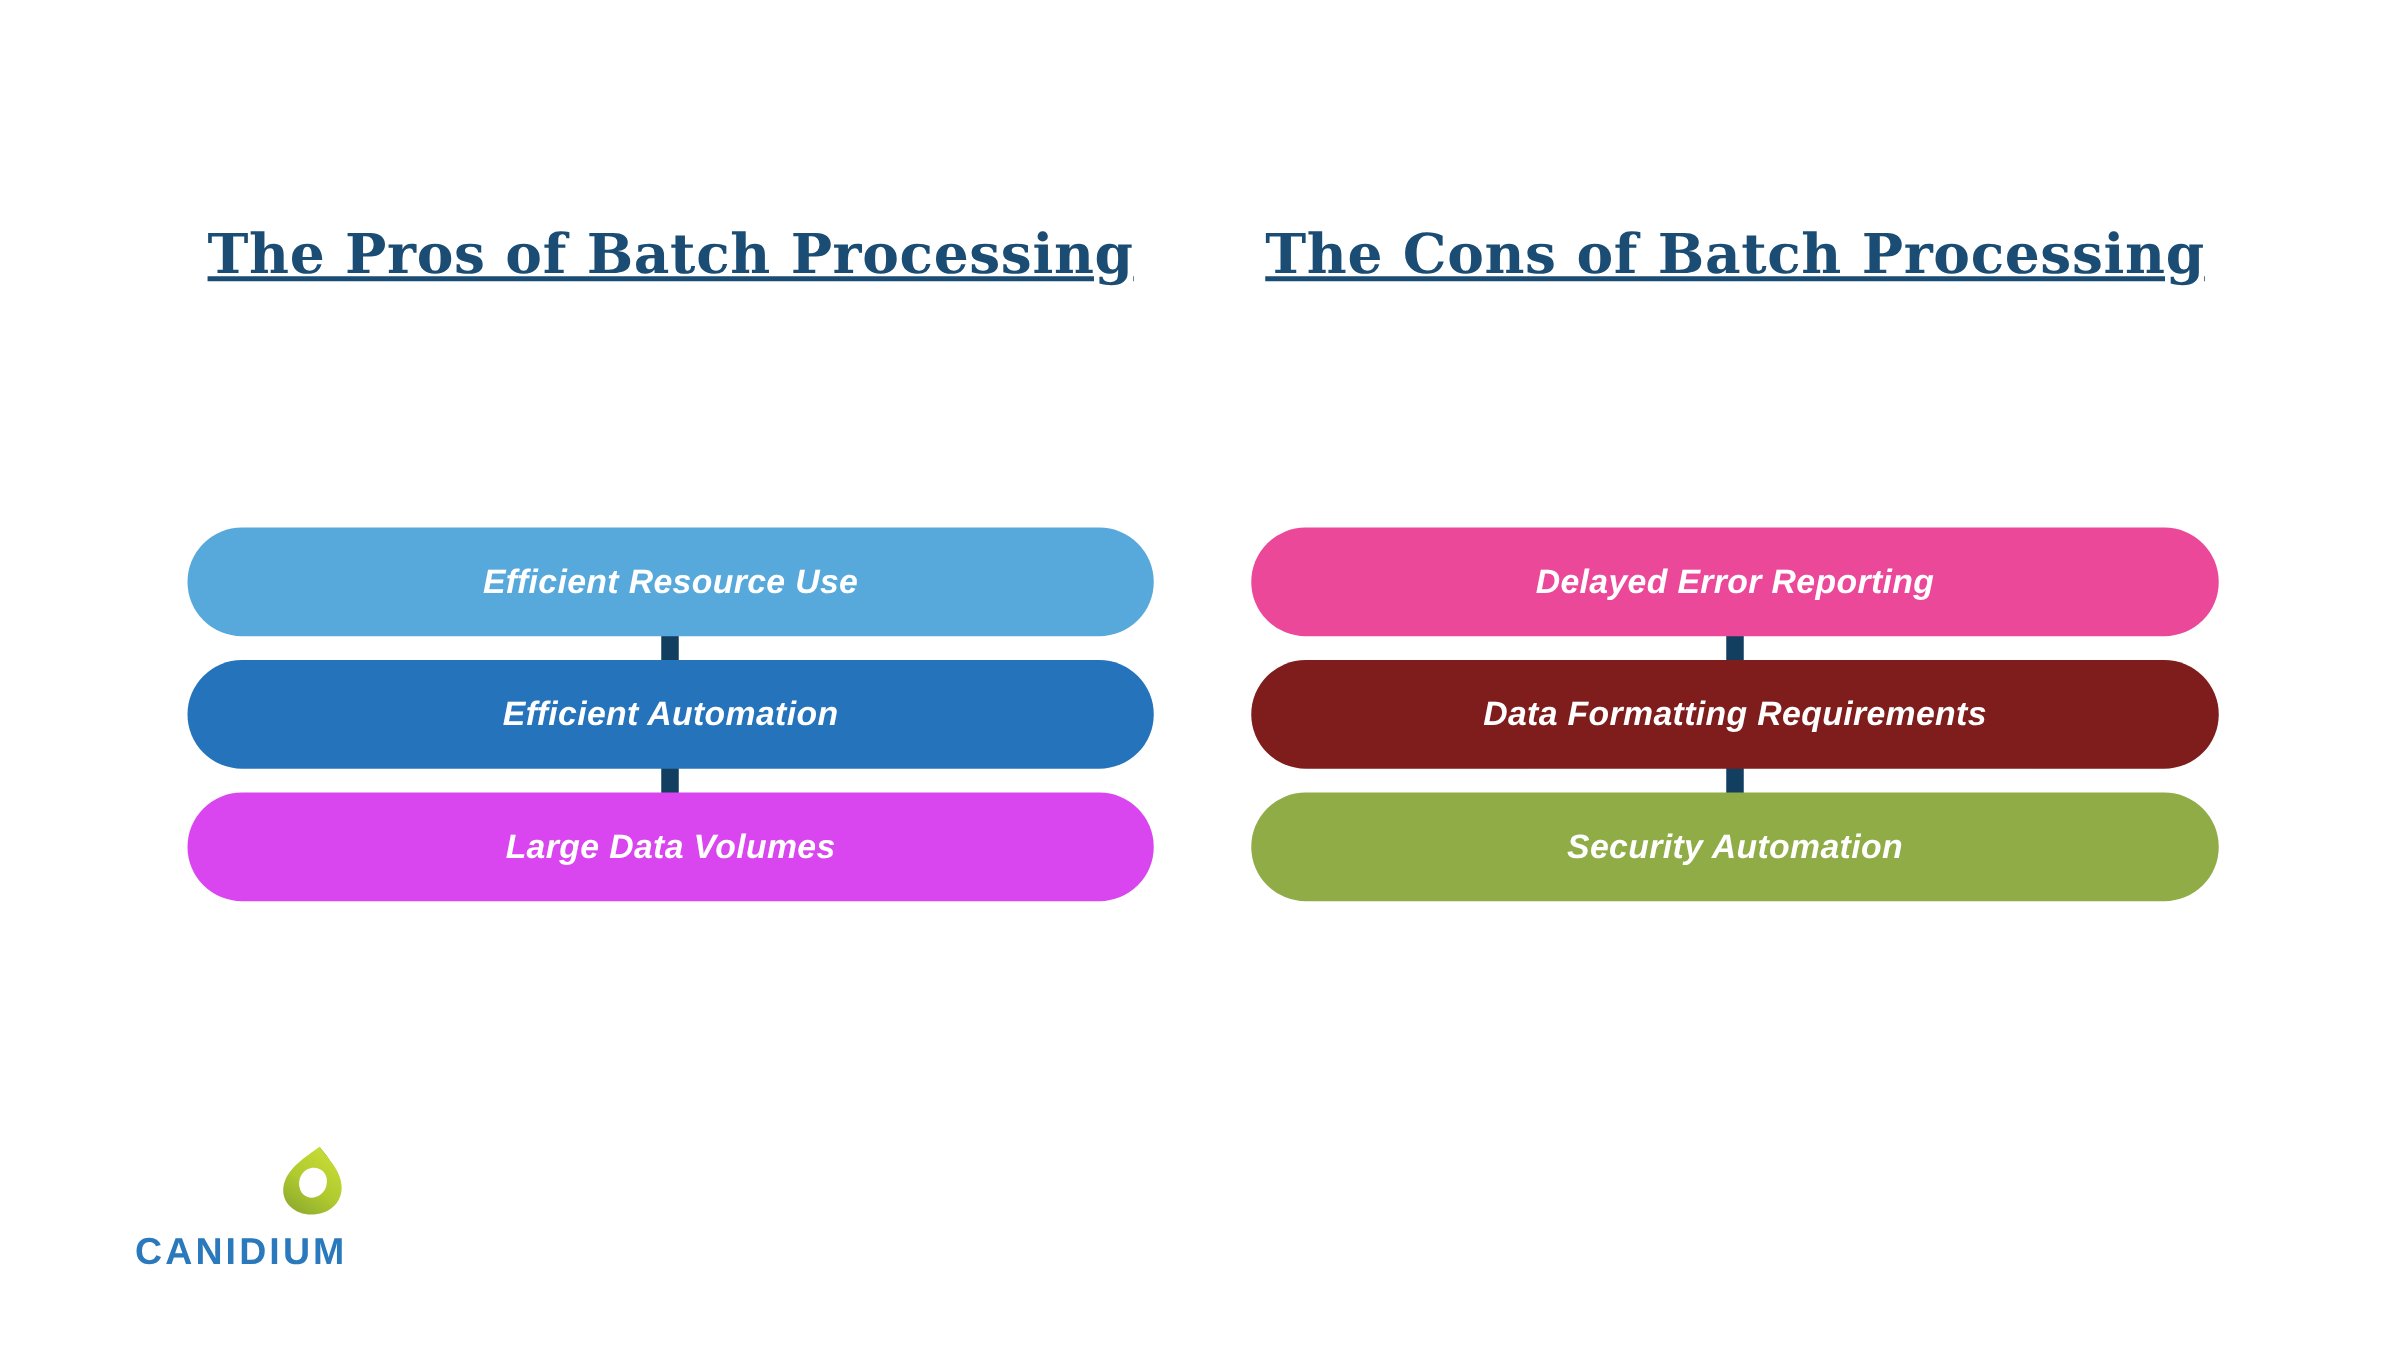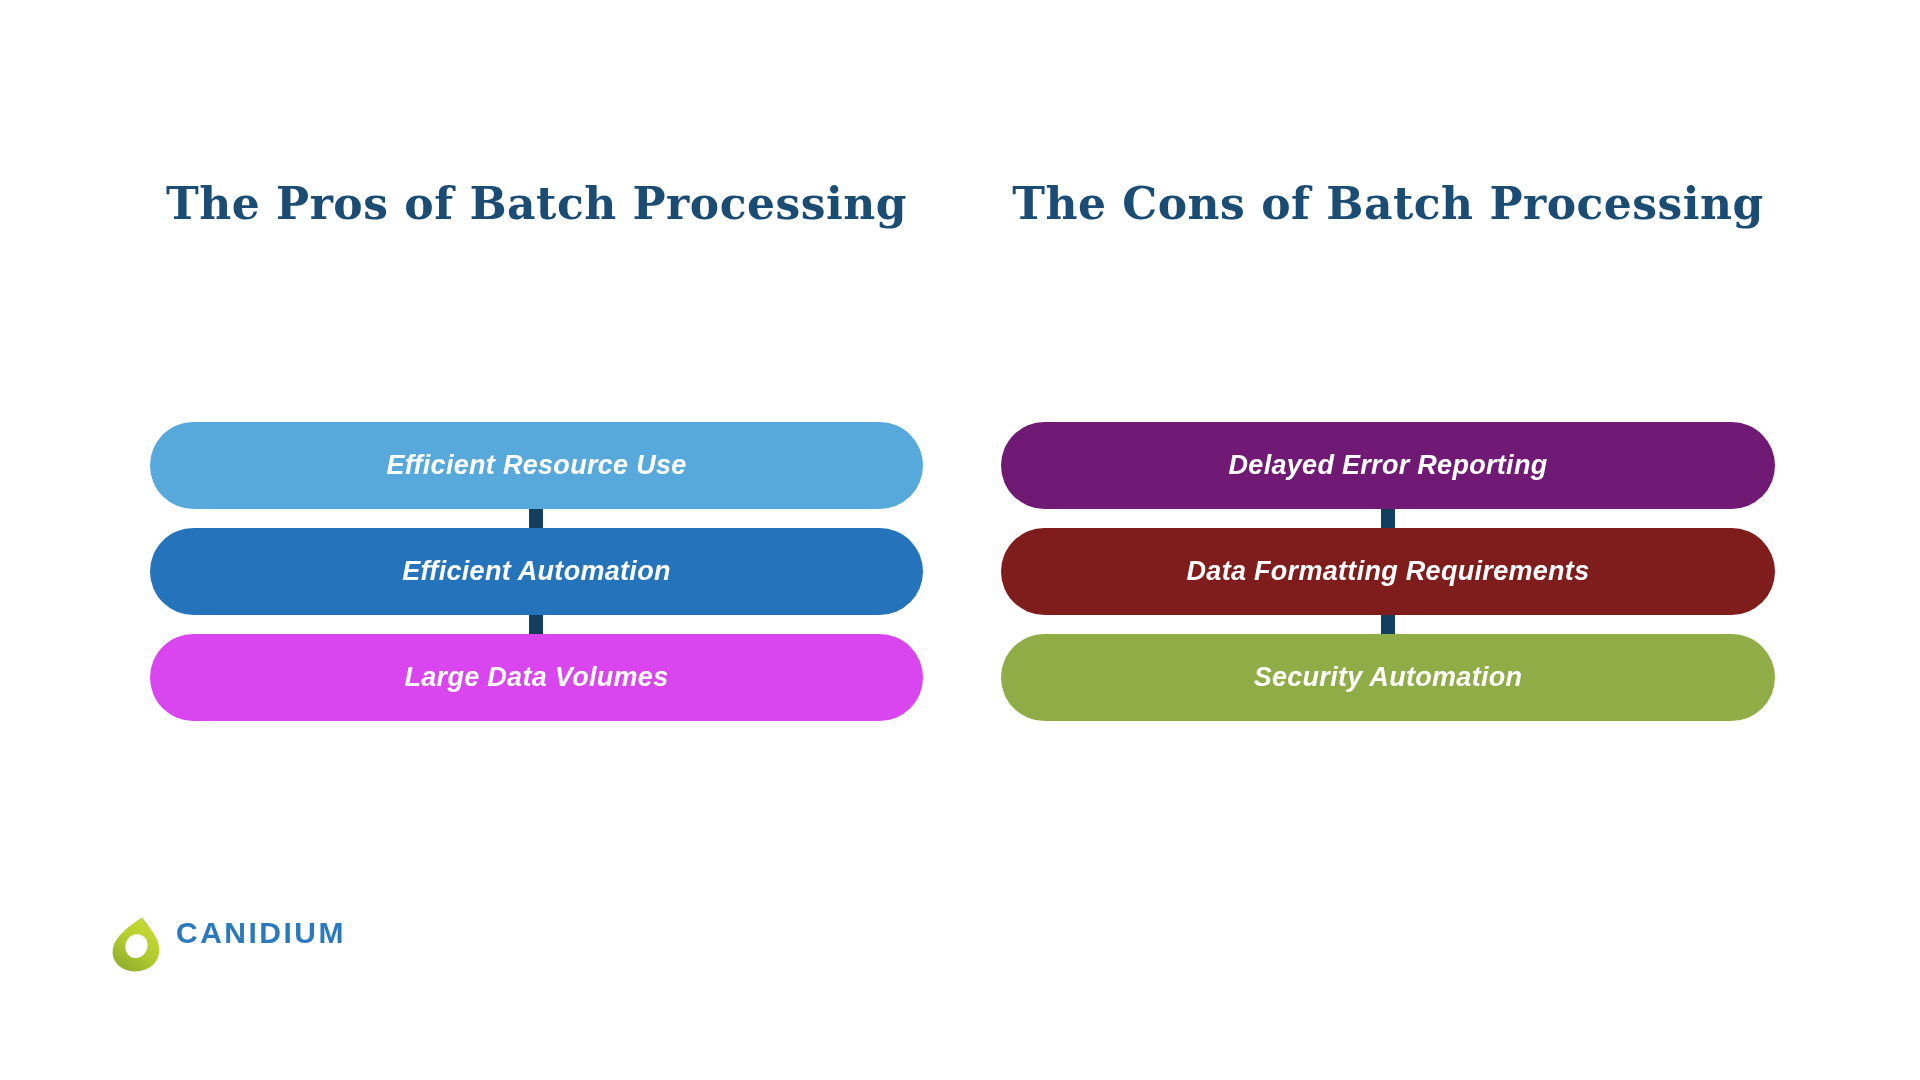--- a/index.html
+++ b/index.html
@@ -17,20 +17,21 @@
   }
   .col-title {
     position: absolute;
     top: 178px;
     margin: 0;
     text-align: center;
     font-family: "DejaVu Serif", "Liberation Serif", serif;
     font-weight: 600;
     font-size: 44px;
     letter-spacing: 0.5px;
+    text-decoration: underline;
   }
   .title-left  { left: 150px;  width: 773px; }
   .title-right { left: 1001px; width: 774px; }
 
   .pill {
     position: absolute;
     height: 87px;
     border-radius: 44px;
     display: flex;
     align-items: center;
@@ -56,22 +57,23 @@
   .conn-left-x  { left: 529px; }
   .conn-right-x { left: 1381px; }
   .conn-row-1 { top: 495px; }
   .conn-row-2 { top: 601px; }
 
   .logo {
     position: absolute;
     left: 108px;
     top: 916px;
     display: flex;
-    align-items: flex-start;
+    align-items: flex-end;
     gap: 12px;
+    flex-direction: column;
   }
   .logo-mark {
     width: 56px;
     height: 57px;
     display: block;
   }
   .logo-text {
     font-size: 30px;
     font-weight: 600;
     letter-spacing: 2.5px;
@@ -89,21 +91,21 @@
   <div class="connector conn-left-x conn-row-1" style="background: rgb(18, 62, 96);"></div>
   <div class="connector conn-left-x conn-row-2" style="background: rgb(18, 62, 96);"></div>
 
   <div class="connector conn-right-x conn-row-1" style="background: rgb(18, 62, 96);"></div>
   <div class="connector conn-right-x conn-row-2" style="background: rgb(18, 62, 96);"></div>
 
   <div class="pill col-left-x row-1" style="background: rgb(87, 169, 219); color: rgb(255, 255, 255);">Efficient Resource Use</div>
   <div class="pill col-left-x row-2" style="background: rgb(36, 115, 187); color: rgb(255, 255, 255);">Efficient Automation</div>
   <div class="pill col-left-x row-3" style="background: #d946ef; color: rgb(255, 255, 255);">Large Data Volumes</div>
 
-  <div class="pill col-right-x row-1" style="background: #701a75; color: rgb(255, 255, 255);">Delayed Error Reporting</div>
+  <div class="pill col-right-x row-1" style="background: #ec4899; color: rgb(255, 255, 255);">Delayed Error Reporting</div>
   <div class="pill col-right-x row-2" style="background: #7f1d1d; color: rgb(255, 255, 255);">Data Formatting Requirements</div>
   <div class="pill col-right-x row-3" style="background: rgb(143, 172, 70); color: rgb(255, 255, 255);">Security Automation</div>
 
   <div class="logo">
     <svg class="logo-mark" viewBox="0 0 60 60">
       <defs>
         <linearGradient id="leafGrad" x1="75%" y1="0%" x2="15%" y2="100%">
           <stop offset="0%" stop-color="#C9DD35"></stop>
           <stop offset="55%" stop-color="#AFC92F"></stop>
           <stop offset="100%" stop-color="#8CA92D"></stop>

